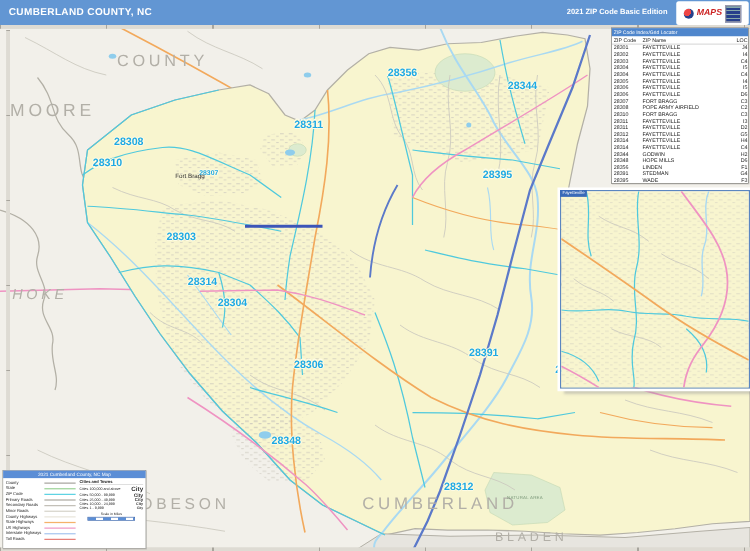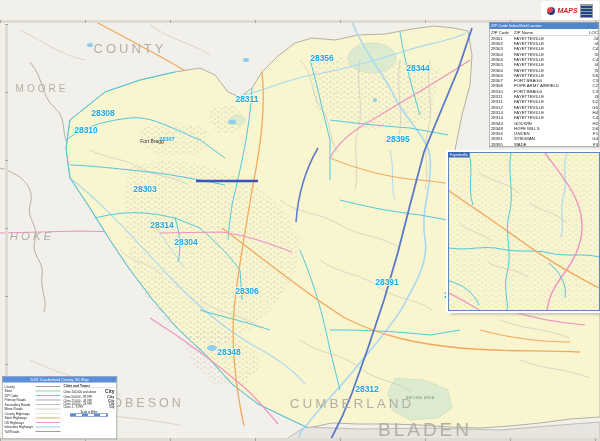--- a/index.html
+++ b/index.html
@@ -184,25 +184,25 @@
       <span class="lbl zip" style="left: 145px; top: 189px;">28303</span>
       <span class="lbl zip" style="left: 162px; top: 225px;">28314</span>
       <span class="lbl zip" style="left: 186px; top: 242px;">28304</span>
       <span class="lbl zip" style="left: 247px; top: 291px;">28306</span>
       <span class="lbl zip" style="left: 387px; top: 282px;">28391</span>
       <span class="lbl zip" style="left: 229px; top: 352px;">28348</span>
       <span class="lbl zip" style="left: 367px; top: 389px;">28312</span>
     </div>
   <div id="countylabels">
       <span class="lbl county" style="left: 130px; top: 48px; font-size: 13px;">COUNTY</span>
-      <span class="lbl county" style="left: 42px; top: 88px; font-size: 10px;">MOORE</span>
+      <span class="lbl county" style="left: 42px; top: 88px; font-size: 14px;">MOORE</span>
       <span class="lbl county" style="left: 32px; top: 236px; font-size: 11.5px; font-style: italic;">HOKE</span>
       <span class="lbl county" style="left: 142px; top: 403px; font-size: 12.5px;">ROBESON</span>
       <span class="lbl county" style="left: 352px; top: 403px; font-size: 13.5px;">CUMBERLAND</span>
-      <span class="lbl county" style="left: 425px; top: 430px; font-size: 19px;">BLADEN</span>
+      <span class="lbl county" style="left: 425px; top: 430px; font-size: 10px;">BLADEN</span>
     </div>
   <div id="placelabels">
       <span class="lbl place" style="left: 152px; top: 141px;">Fort Bragg</span>
       <span class="lbl natural" style="left: 420px; top: 398px;">NATURAL AREA</span>
     </div>
 
   <svg id="inset" width="150" height="157" viewBox="0 0 150 157">
     <rect x="0" y="0" width="150" height="157" fill="#f8f5cf"></rect>
     <rect x="0" y="0" width="150" height="157" fill="url(#urban)" opacity="0.65"></rect>
     <g stroke="#ccc9bf" stroke-width="0.7" fill="none">
@@ -430,19 +430,23 @@
             </div>
           <div class="scale">
             <div class="t">Scale in Miles</div>
             <div class="bar"></div>
           </div>
         </div>
       </div>
     </div>
   </div>
 
+  <div id="hdr">
+    <span class="title">CUMBERLAND COUNTY, NC</span>
+    <span class="edition">2021 ZIP Code Basic Edition</span>
+  </div>
   <div id="logo">
     <span class="globe"></span>
     <span class="brand">MAPS</span>
     <span class="block"></span>
   </div>
 
 </div>
 
 </body></html>

